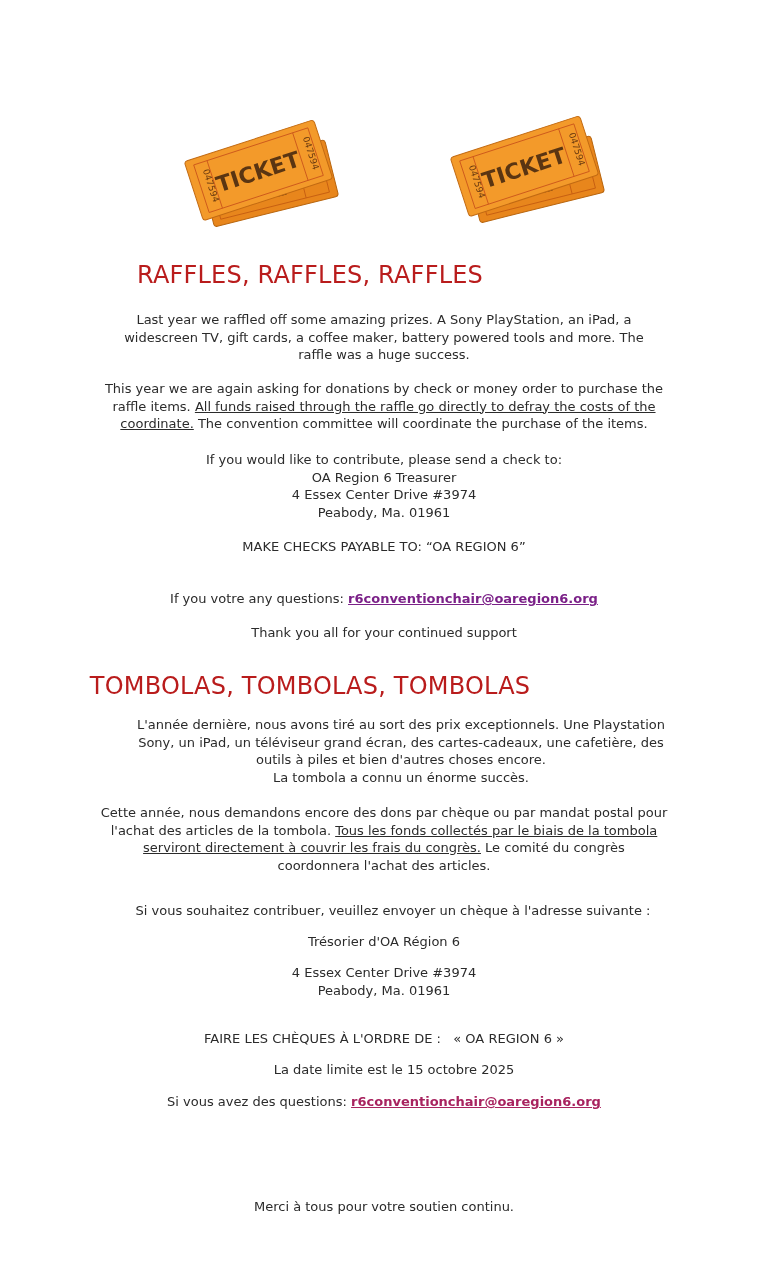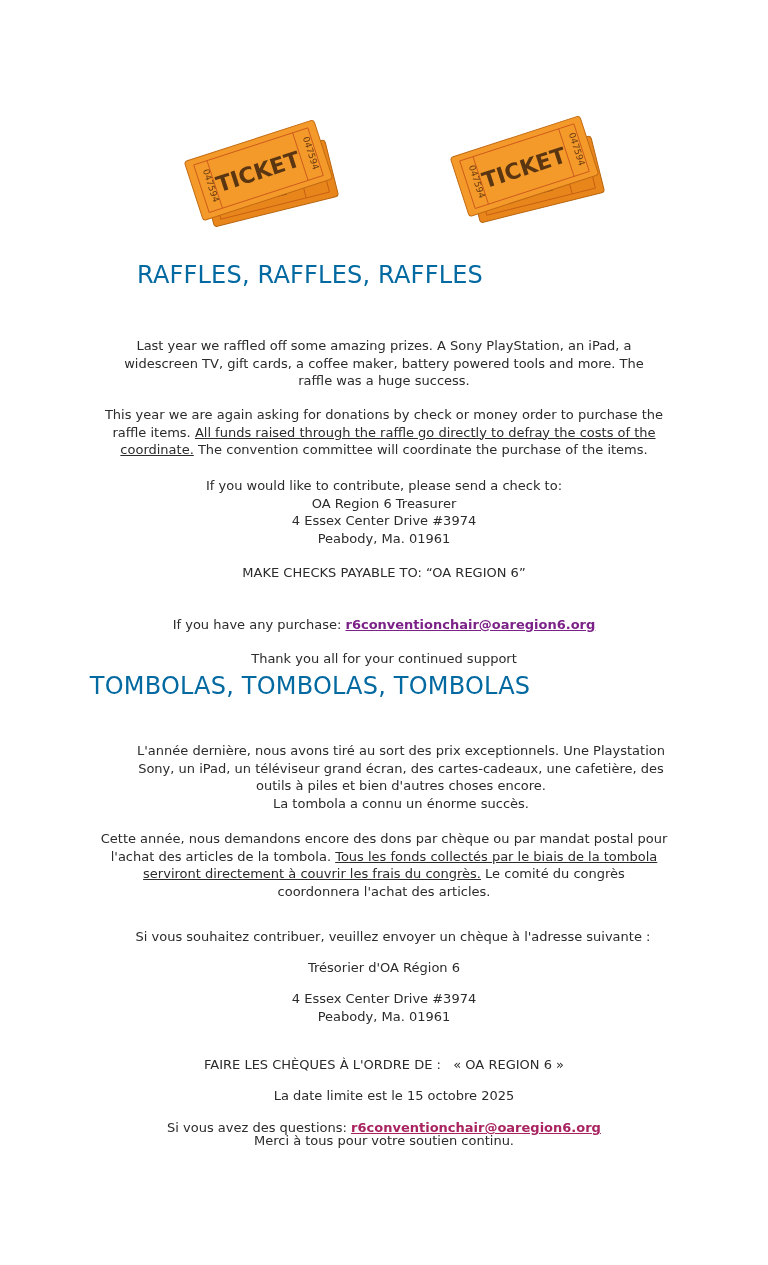--- a/index.html
+++ b/index.html
@@ -5,22 +5,22 @@
   html, body { margin: 0; padding: 0; background: #ffffff; }
   body {
     width: 768px; height: 1265px; overflow: hidden; position: relative;
     font-family: "DejaVu Sans", sans-serif; color: #2b2b2b;
   }
   .page { position: absolute; left: 0; top: 0; width: 768px; }
   .tickets { position: absolute; top: 104px; left: 0; width: 768px; height: 140px; }
   .ticket { position: absolute; width: 160px; height: 130px; }
   .ticket.left { left: 182px; top: 4px; }
   .ticket.right { left: 448px; top: 0px; }
-  .t { position: absolute; left: 0; width: 768px; text-align: center; font-size: 13px; line-height: 17.5px; margin-top: 26px; }
-  .h { position: absolute; left: 0; width: 620px; text-align: center; font-size: 24px; line-height: 28px; color: #0369a1; letter-spacing: 0.2px; }
+  .t { position: absolute; left: 0; width: 768px; text-align: center; font-size: 13px; line-height: 17.5px; }
+  .h { position: absolute; left: 0; width: 620px; text-align: center; font-size: 24px; line-height: 28px; color: #b91c1c; letter-spacing: 0.2px; }
   .u { text-decoration: underline; }
   a.mail { font-weight: bold; text-decoration: underline; }
   a.mail.en { color: #7b2188; }
   a.mail.fr { color: #a8235f; }
   .line { display: block; }
 </style>
 </head>
 <body>
 
 <div class="page">
@@ -85,21 +85,21 @@
     <span class="line">OA Region 6 Treasurer</span>
     <span class="line">4 Essex Center Drive #3974</span>
     <span class="line">Peabody, Ma. 01961</span>
   </div>
 
   <div class="t" style="top:538px;">
     <span class="line">MAKE CHECKS PAYABLE TO: “OA REGION 6”</span>
   </div>
 
   <div class="t" style="top:590px;">
-    <span>If you have any purchase: </span><a class="mail en">r6conventionchair@oaregion6.org</a>
+    <span>If you votre any questions: </span><a class="mail en">r6conventionchair@oaregion6.org</a>
   </div>
 
   <div class="t" style="top:624px;">Thank you all for your continued support</div>
 
   <div class="h" style="top:672px;">TOMBOLAS, TOMBOLAS, TOMBOLAS</div>
 
   <div class="t" style="top:716px;padding-left:17px;">
     <span class="line">L'année dernière, nous avons tiré au sort des prix exceptionnels. Une Playstation</span>
     <span class="line">Sony, un iPad, un téléviseur grand écran, des cartes-cadeaux, une cafetière, des</span>
     <span class="line">outils à piles et bien d'autres choses encore.</span>
@@ -119,14 +119,14 @@
     <span class="line">4 Essex Center Drive #3974</span>
     <span class="line">Peabody, Ma. 01961</span>
   </div>
 
   <div class="t" style="top:1030px; white-space:pre;">FAIRE LES CHÈQUES À L'ORDRE DE :   « OA REGION 6 »</div>
   <div class="t" style="top:1061px;padding-left:10px;">La date limite est le 15 octobre 2025</div>
   <div class="t" style="top:1093px;">
     <span>Si vous avez des questions: </span><a class="mail fr">r6conventionchair@oaregion6.org</a>
   </div>
 
-  <div class="t" style="top:1106px;">Merci à tous pour votre soutien continu.</div>
+  <div class="t" style="top:1198px;">Merci à tous pour votre soutien continu.</div>
 </div>
 
 </body></html>

